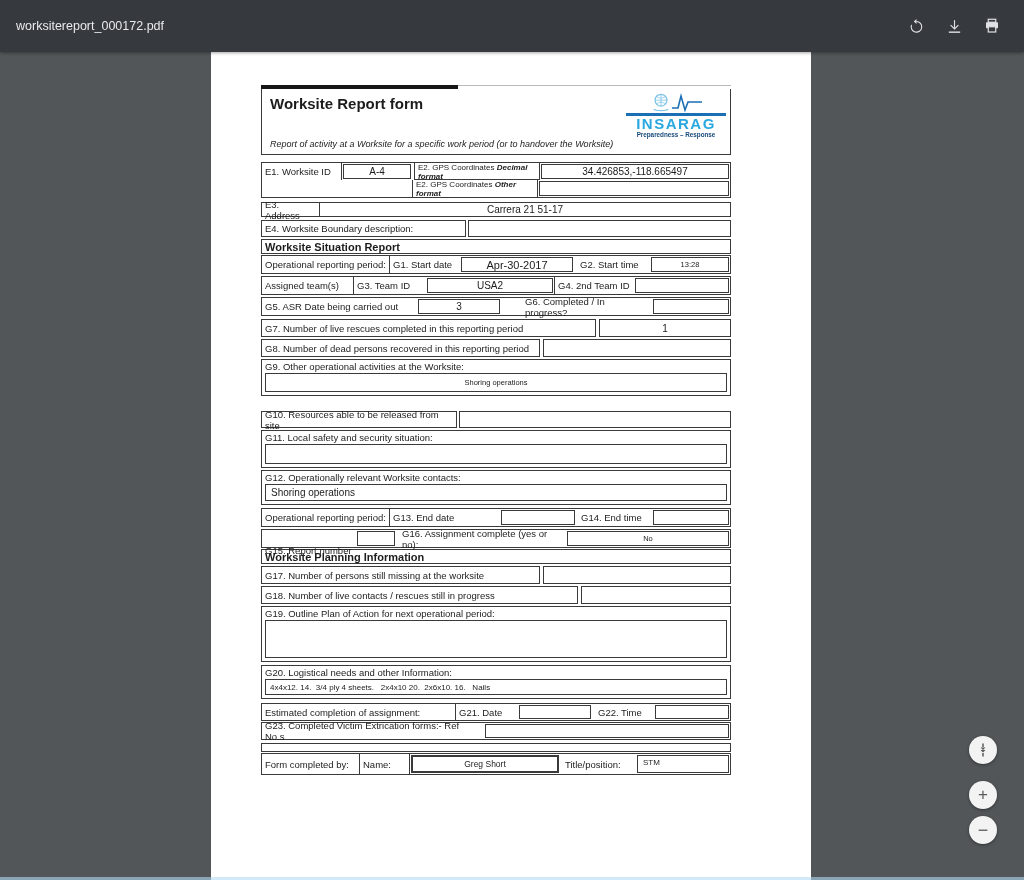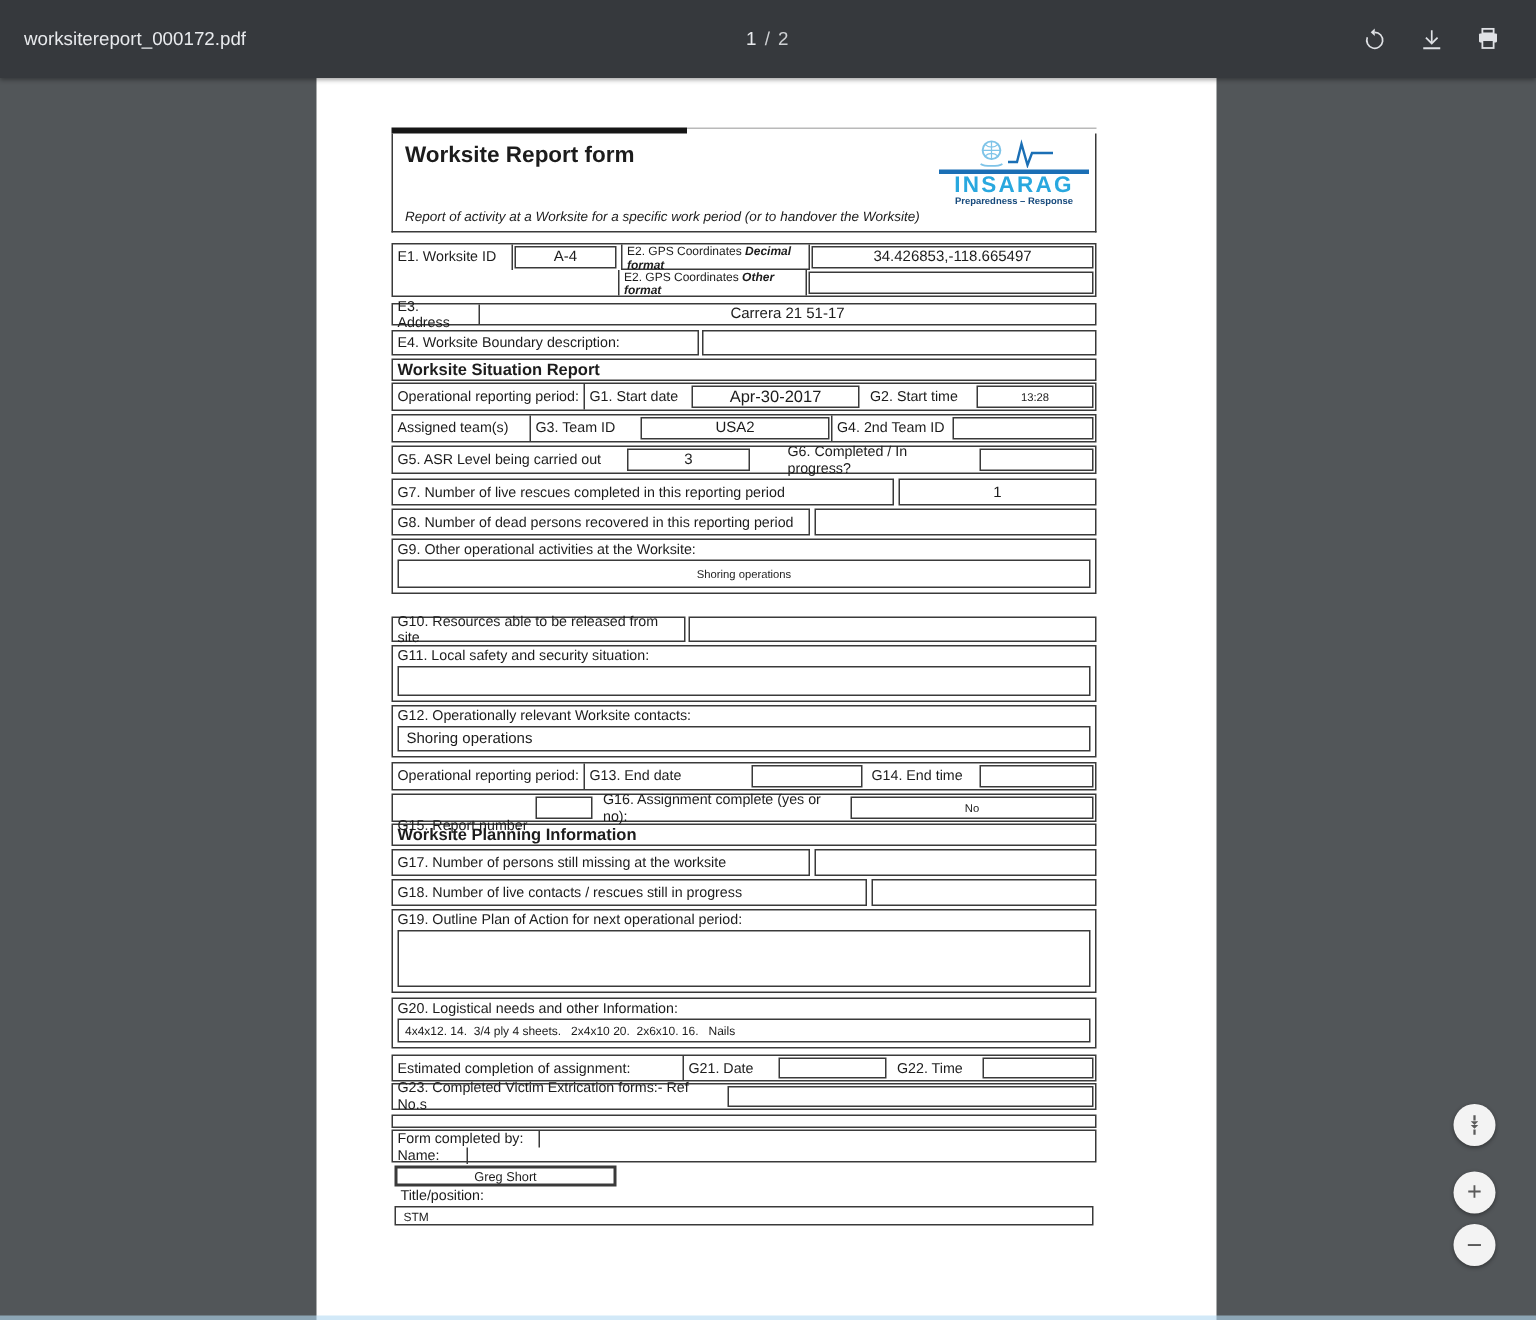--- a/index.html
+++ b/index.html
@@ -76,25 +76,20 @@
   .fab.zin{right:27px;top:781px;font-size:17px;}
   .fab.zout{right:27px;top:816px;font-size:18px;}
 
   .bottom-strip{position:absolute;left:0;bottom:0;width:1024px;height:3px;background:rgba(180,218,244,.6);z-index:50;}
 </style>
 </head>
 <body>
 
 <div class="toolbar">
   <span class="tb-filename">worksitereport_000172.pdf</span>
-  <div class="tb-center">
-    <span class="cur">1</span>
-    <span>/</span>
-    <span>2</span>
-  </div>
   <div class="tb-icons">
     <div class="tb-btn">
       <svg width="17" height="17" viewBox="0 0 24 24">
         <path d="M12 5 a7.5 7.5 0 1 1 -7 4.7"></path>
         <path d="M12 1.5 L8.2 5 L12 8.5" fill="#dfe1e5" stroke="none"></path>
       </svg>
     </div>
     <div class="tb-btn">
       <svg width="17" height="17" viewBox="0 0 24 24">
         <path d="M12 3 v11"></path>
@@ -195,21 +190,21 @@
       <div class="cell br lbl" style="width:92px;">Assigned team(s)</div>
       <div class="cell lbl" style="width:72px;">G3. Team ID</div>
       <div class="vbox val" style="width:126px;">USA2</div>
       <div class="cell bl lbl" style="width:80px;">G4. 2nd Team ID</div>
       <div class="vbox val" style="flex:1;"></div>
     </div>
 
     <div class="gap2"></div>
 
     <div class="row bordered" style="height:19px;">
-      <div class="cell lbl" style="width:155px;">G5. ASR Level being carried out</div>
+      <div class="cell lbl" style="width:155px;">G5. ASR Date being carried out</div>
       <div class="vbox val" style="width:82px;">3</div>
       <div class="cell lbl" style="width:151px;padding-left:24px;">G6. Completed / In progress?</div>
       <div class="vbox val" style="flex:1;"></div>
     </div>
 
     <div class="gap3"></div>
 
     <div class="row" style="height:18px;">
       <div class="cell bordered lbl" style="width:335px;">G7. Number of live rescues completed in this reporting period</div>
       <div style="width:3px;"></div>
@@ -320,21 +315,21 @@
       <div class="cell lbl" style="width:222px;">G23. Completed Victim Extrication forms:- Ref No.s</div>
       <div class="vbox val" style="flex:1;"></div>
     </div>
 
     <div class="gap3"></div>
 
     <div class="bordered" style="height:9px;"></div>
 
     <div class="gap1"></div>
 
-    <div class="row bordered" style="height:22px;flex-direction:column;">
+    <div class="row bordered" style="height:22px;">
       <div class="cell br lbl" style="width:98px;">Form completed by:</div>
       <div class="cell br lbl" style="width:50px;">Name:</div>
       <div class="vbox thick" style="width:148px;font-size:8.5px;">Greg Short</div>
       <div class="cell lbl" style="width:76px;padding-left:5px;">Title/position:</div>
       <div class="vbox left" style="flex:1;font-size:8px;align-items:flex-start;padding-top:2px;">STM</div>
     </div>
 
   </div>
 </div>
 

